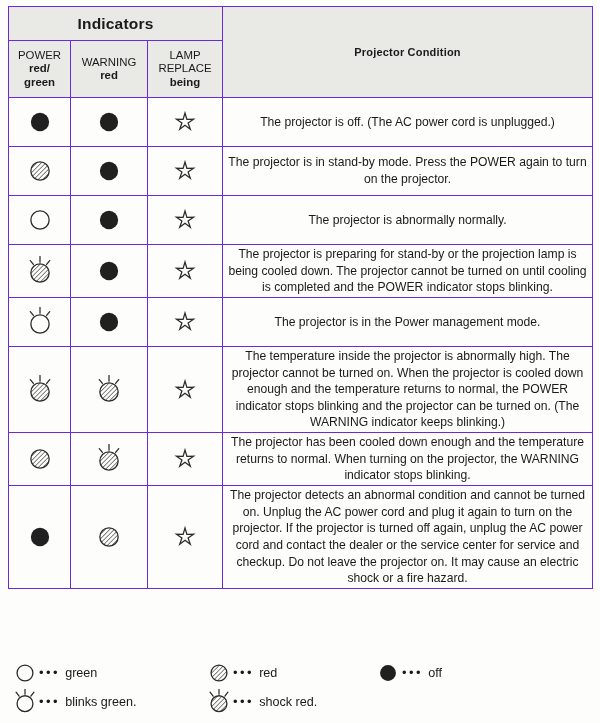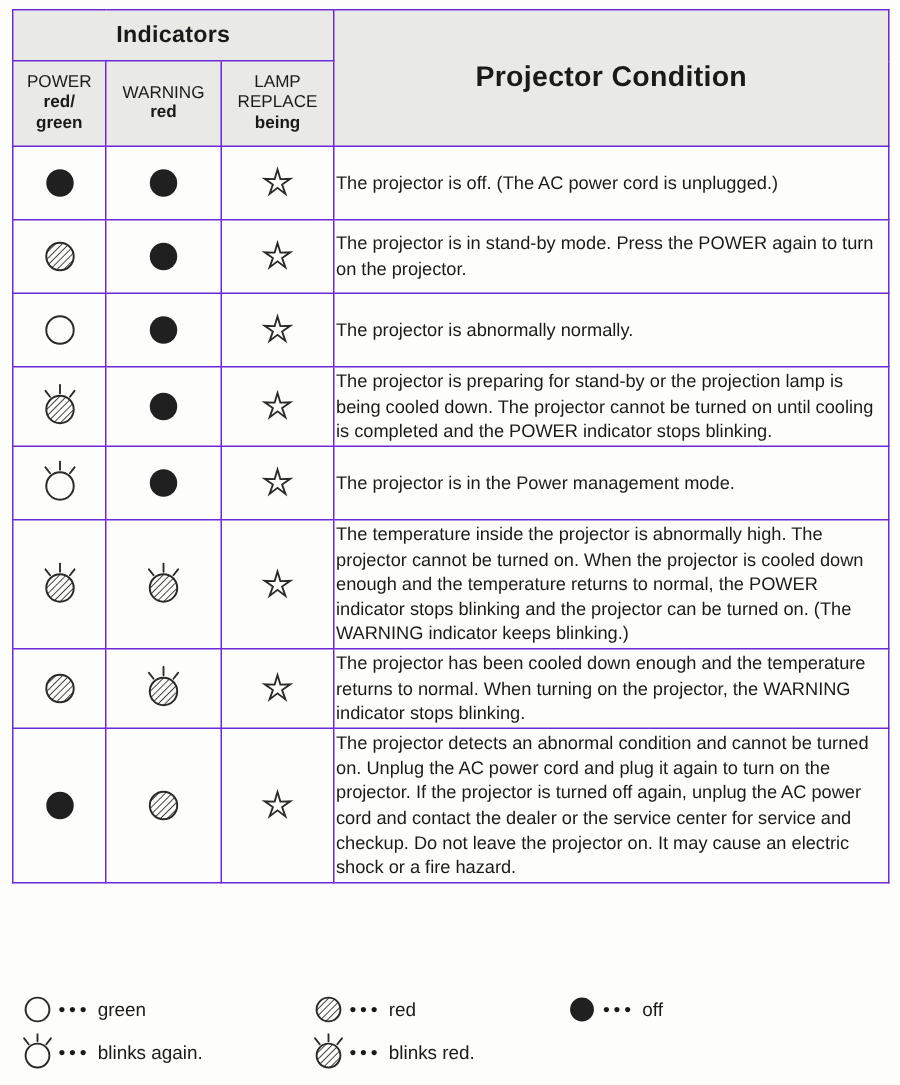--- a/index.html
+++ b/index.html
@@ -48,21 +48,21 @@
     background: #e9e9e6;
     text-align: center;
     font-weight: bold;
   }
   .hdr-indicators {
     font-size: 15.5px;
     height: 31px;
     letter-spacing: .2px;
   }
   .hdr-cond {
-    font-size: 19px;
+    font-size: 11px;
     letter-spacing: .2px;
   }
   .hdr-sub {
     background: #e9e9e6;
     text-align: center;
     line-height: 1.17;
     padding: 5px 1px 6px 1px;
     height: 54px;
   }
   .hdr-sub .l1 {
@@ -79,21 +79,21 @@
 
   td.sym {
     text-align: center;
     vertical-align: middle;
     height: 46px;
   }
   td.cond {
     padding: 7px 10px 7px 11px;
     font-size: 12.15px;
     line-height: 1.37;
-    text-align: left;
+    text-align: center;
   }
 
   
   .glyph {
     display: inline-block;
     position: relative;
     width: 30px;
     height: 30px;
     vertical-align: middle;
   }
@@ -349,32 +349,32 @@
         <span class="lg-text">off</span>
       </div>
       <div class="lg-item lg-r2 lg-c1">
         <span class="lg-glyph"><svg width="26" height="26" viewBox="0 0 26 26">
             <circle cx="13" cy="14.689999999999998" r="7.93" fill="none" stroke="#2a2a2a" stroke-width="1.3"></circle>
             <line x1="7.13" y1="7.18" x2="4.05" y2="3.24" stroke="#2a2a2a" stroke-width="1.25" stroke-linecap="round"></line>
             <line x1="13.00" y1="5.16" x2="13.00" y2="-0.44" stroke="#2a2a2a" stroke-width="1.25" stroke-linecap="round"></line>
             <line x1="18.87" y1="7.18" x2="21.95" y2="3.24" stroke="#2a2a2a" stroke-width="1.25" stroke-linecap="round"></line>
           </svg></span>
         <span class="lg-dots">•••</span>
-        <span class="lg-text">blinks again.</span>
+        <span class="lg-text">blinks green.</span>
       </div>
       <div class="lg-item lg-r2 lg-c2">
         <span class="lg-glyph"><svg width="26" height="26" viewBox="0 0 26 26">
             <defs>
               <pattern id="hx28" width="3.2" height="3.2" patternUnits="userSpaceOnUse" patternTransform="rotate(45)">
                 <line x1="0" y1="0" x2="0" y2="3.2" stroke="#2a2a2a" stroke-width="1.15"></line>
               </pattern>
             </defs>
             <circle cx="13" cy="14.689999999999998" r="7.93" fill="url(#hx28)" stroke="#2a2a2a" stroke-width="1.3"></circle>
             <line x1="7.13" y1="7.18" x2="4.05" y2="3.24" stroke="#2a2a2a" stroke-width="1.25" stroke-linecap="round"></line>
             <line x1="13.00" y1="5.16" x2="13.00" y2="-0.44" stroke="#2a2a2a" stroke-width="1.25" stroke-linecap="round"></line>
             <line x1="18.87" y1="7.18" x2="21.95" y2="3.24" stroke="#2a2a2a" stroke-width="1.25" stroke-linecap="round"></line>
           </svg></span>
         <span class="lg-dots">•••</span>
-        <span class="lg-text">blinks red.</span>
+        <span class="lg-text">shock red.</span>
       </div>
     </div>
 
 </div>
 
 </body></html>

